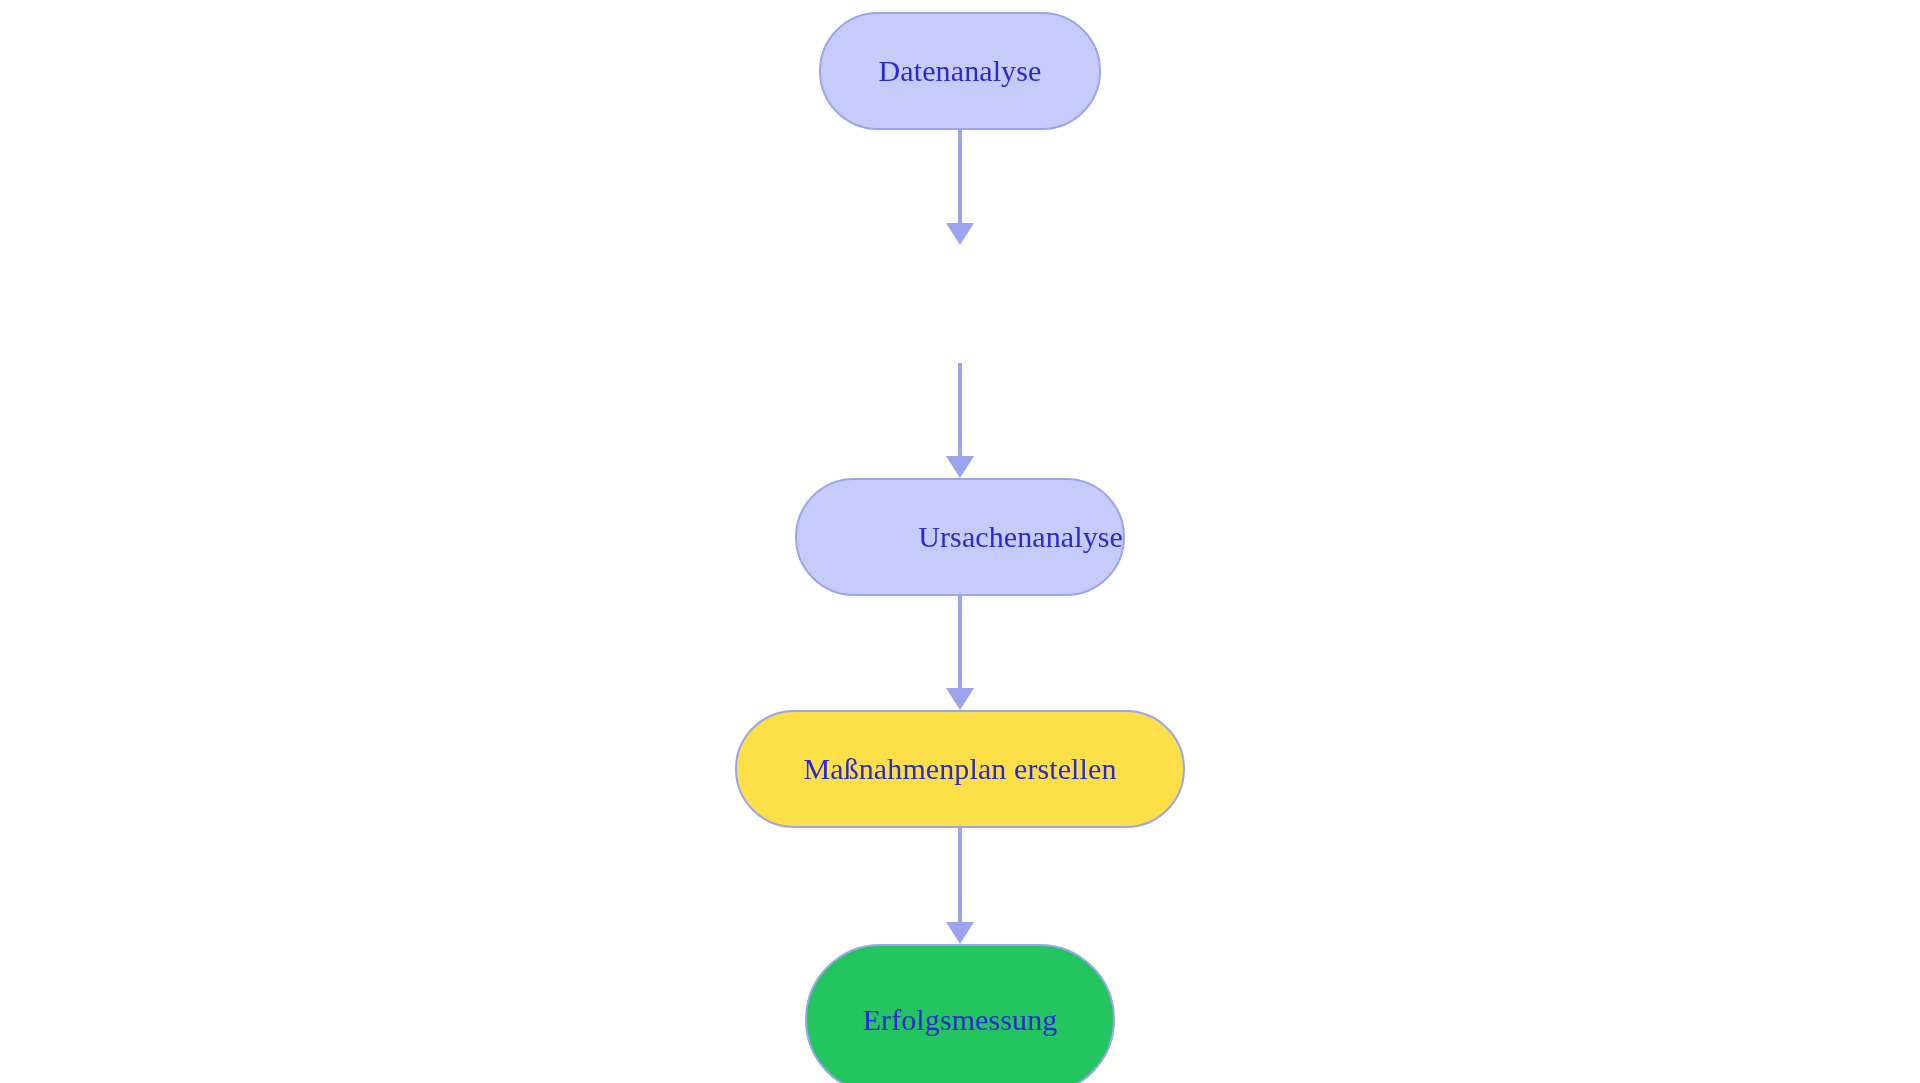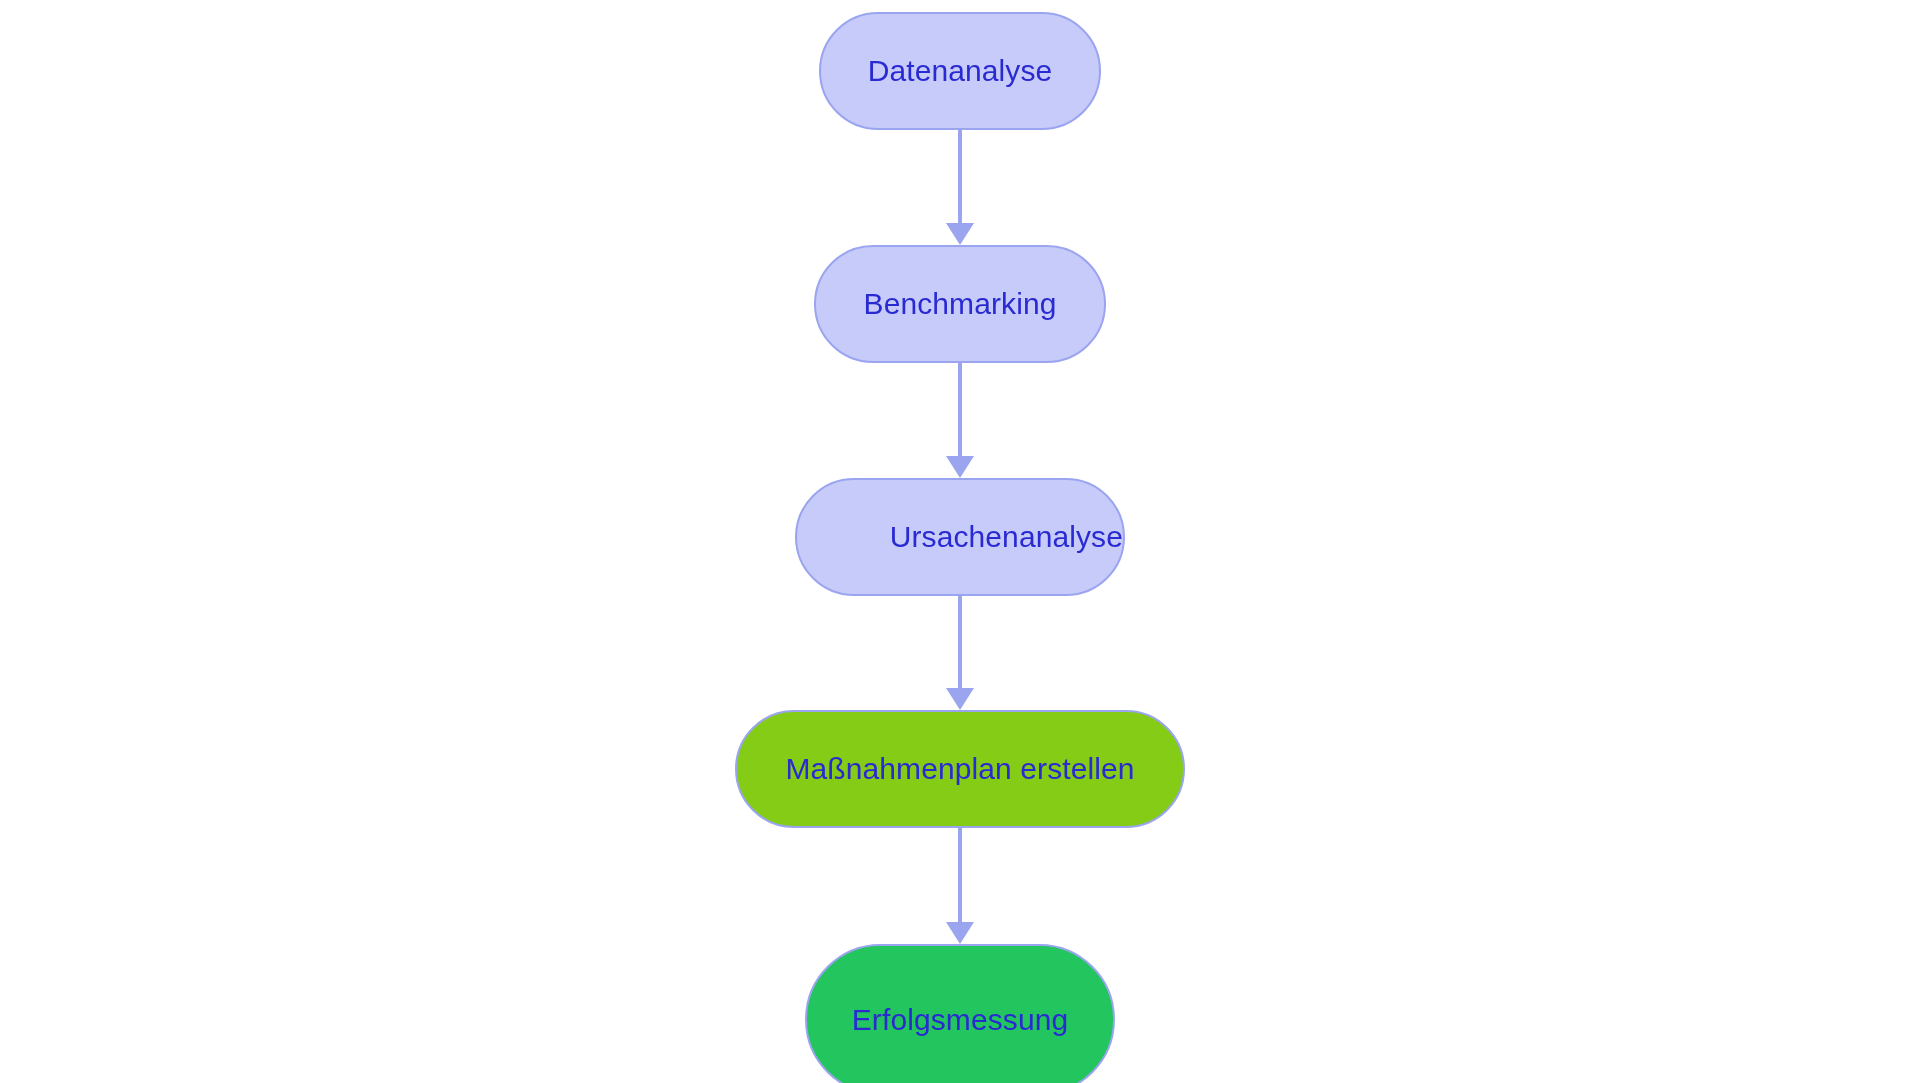--- a/index.html
+++ b/index.html
@@ -47,21 +47,21 @@
     align-items: center;
     justify-content: center;
     background: #c6cbf9;
     border: 2px solid #9aa4ef;
     border-radius: 999px;
     transform: translateX(-50%);
   }
 
   .flow-node-label {
     color: #2a2ad2;
-    font-family: Liberation Sans, sans-serif;
+    font-family: Liberation Serif, serif;
     font-size: 30px;
     font-weight: 400;
     line-height: 1;
     letter-spacing: 0.1px;
     white-space: nowrap;
     user-select: none;
   }
 </style>
 </head>
 <body>
@@ -84,27 +84,24 @@
       <g>
         <line x1="960" y1="828" x2="960" y2="924" stroke="#9aa4ef" stroke-width="4"></line>
         <polygon points="946,922 974,922 960,944" fill="#9aa4ef"></polygon>
       </g>
     </svg>
 
   <div id="node-layer">
       <div class="flow-node" style="left: 960px; top: 12px; width: 282px; height: 118px; background: rgb(198, 203, 249); border-color: rgb(154, 164, 239);">
         <span class="flow-node-label" style="color: rgb(42, 42, 210);">Datenanalyse</span>
       </div>
-      <div class="flow-node" style="left: 960px; top: 245px; width: 292px; height: 118px; background: rgb(198, 203, 249); border-color: rgb(154, 164, 239);">
-        <span class="flow-node-label" style="color: rgb(42, 42, 210);">Benchmarking</span>
-      </div>
       <div class="flow-node" style="left: 960px; top: 478px; width: 330px; height: 118px; background: rgb(198, 203, 249); border-color: rgb(154, 164, 239); justify-content: flex-end;">
         <span class="flow-node-label" style="color: rgb(42, 42, 210);">Ursachenanalyse</span>
       </div>
-      <div class="flow-node" style="left: 960px; top: 710px; width: 450px; height: 118px; background: #84cc16; border-color: rgb(154, 164, 239);">
+      <div class="flow-node" style="left: 960px; top: 710px; width: 450px; height: 118px; background: #fde047; border-color: rgb(154, 164, 239);">
         <span class="flow-node-label" style="color: rgb(42, 42, 210);">Maßnahmenplan erstellen</span>
       </div>
       <div class="flow-node" style="left: 960px; top: 944px; width: 310px; height: 151px; background: #22c55e; border-color: rgb(154, 164, 239);">
         <span class="flow-node-label" style="color: rgb(42, 42, 210);">Erfolgsmessung</span>
       </div>
     </div>
 
 </div>
 
 </body></html>

